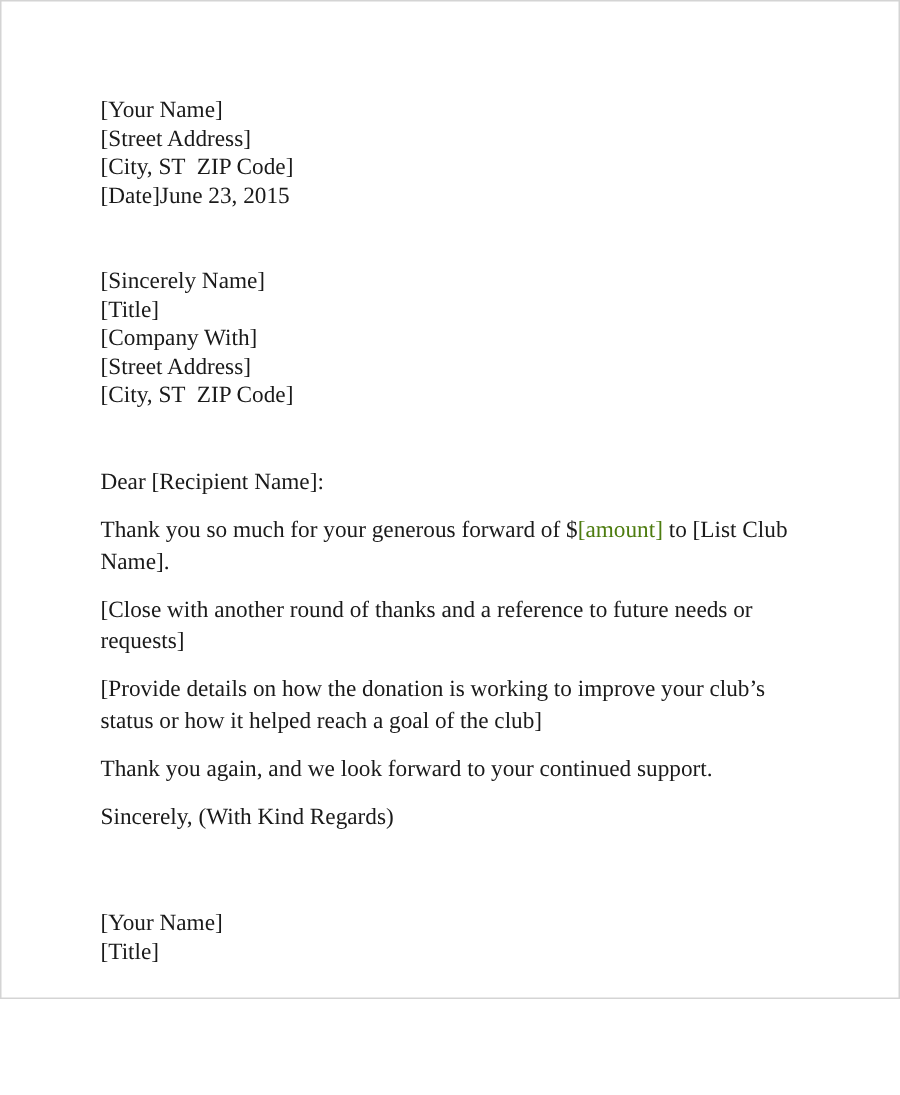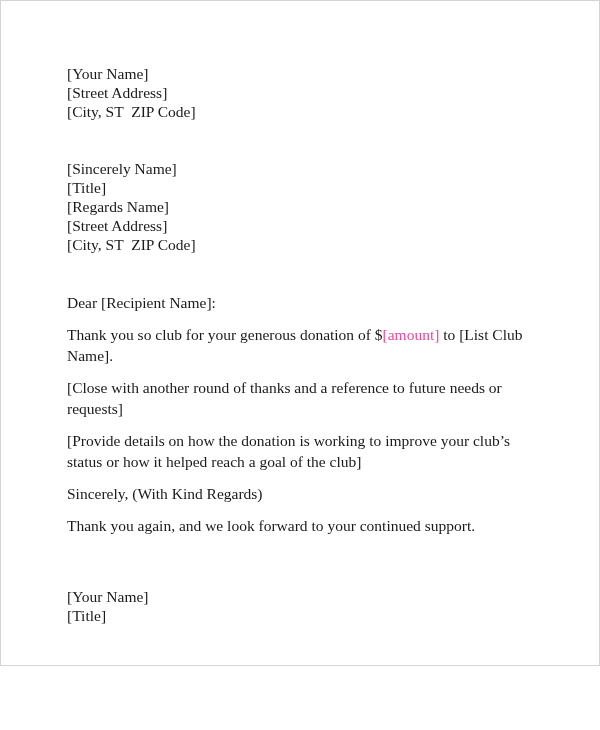--- a/index.html
+++ b/index.html
@@ -32,58 +32,59 @@
   }
   .para {
     margin: 0 0 11px 0;
     font-size: 15.5px;
     line-height: 21px;
   }
   .salutation {
     margin-top: 36px;
   }
   .muted {
-    color: #ec4899;
+    color: #4d7c0f;
   }
   .sig-block {
     margin-top: 51px;
   }
 </style>
 </head>
 <body>
 
 <div class="page">
   <div class="content">
 
     <div class="addr-block">
       <div class="addr-line">[Your Name]</div>
       <div class="addr-line">[Street Address]</div>
       <div class="addr-line">[City, ST  ZIP Code]</div>
+      <div class="addr-line">[Date]June 23, 2015</div>
     </div>
 
     <div class="addr-block">
       <div class="addr-line">[Sincerely Name]</div>
       <div class="addr-line">[Title]</div>
-      <div class="addr-line">[Regards Name]</div>
+      <div class="addr-line">[Company With]</div>
       <div class="addr-line">[Street Address]</div>
       <div class="addr-line">[City, ST  ZIP Code]</div>
     </div>
 
     <p class="para salutation">Dear [Recipient Name]:</p>
 
-    <p class="para"><span>Thank you so club for your generous donation of $</span><span class="muted">[amount]</span><span> to [List Club Name].</span></p>
+    <p class="para"><span>Thank you so much for your generous forward of $</span><span class="muted">[amount]</span><span> to [List Club Name].</span></p>
 
 
     <p class="para">[Close with another round of thanks and a reference to future needs or requests]</p>
 
     <p class="para">[Provide details on how the donation is working to improve your club’s status or how it helped reach a goal of the club]</p>
 
+    <p class="para">Thank you again, and we look forward to your continued support.</p>
+
     <p class="para">Sincerely, (With Kind Regards)</p>
-
-    <p class="para">Thank you again, and we look forward to your continued support.</p>
 
     <div class="addr-block sig-block">
       <div class="addr-line">[Your Name]</div>
       <div class="addr-line">[Title]</div>
     </div>
 
   </div>
 </div>
 
 </body></html>

